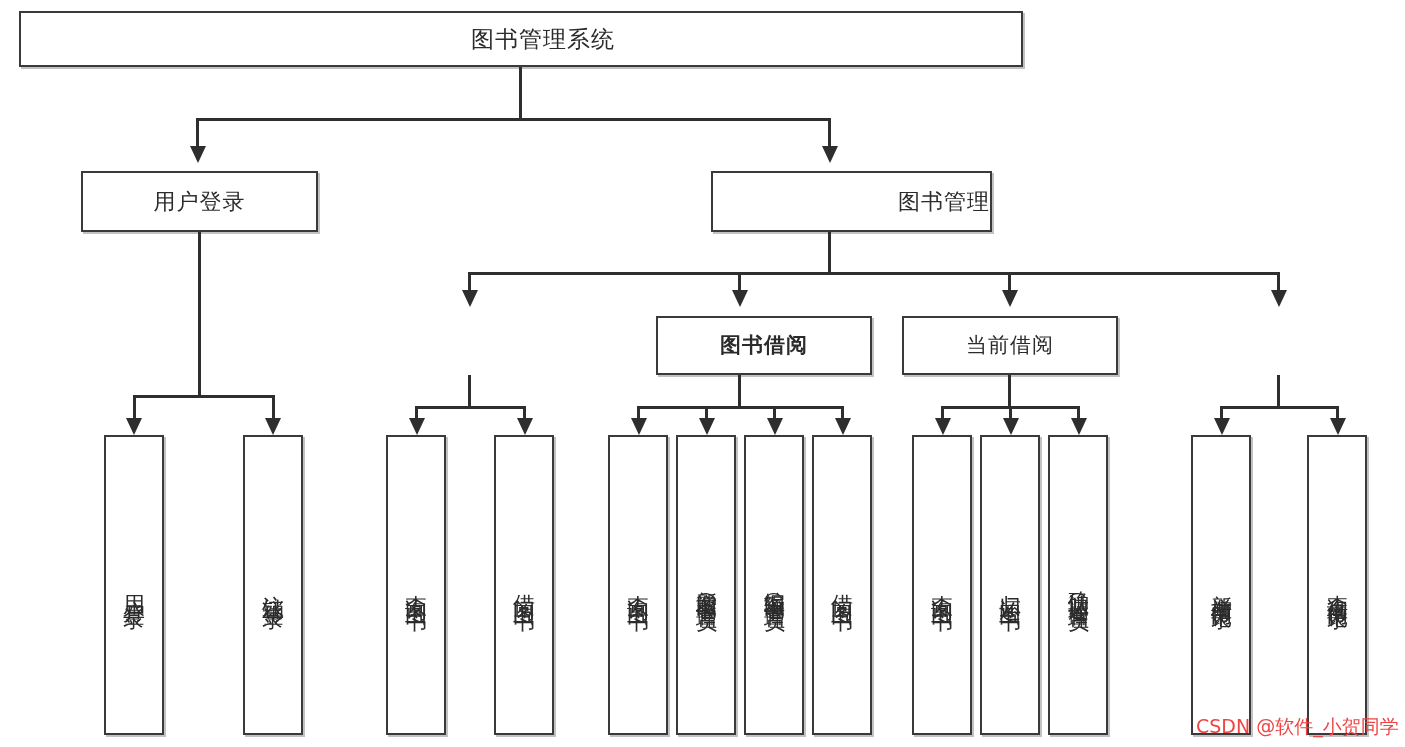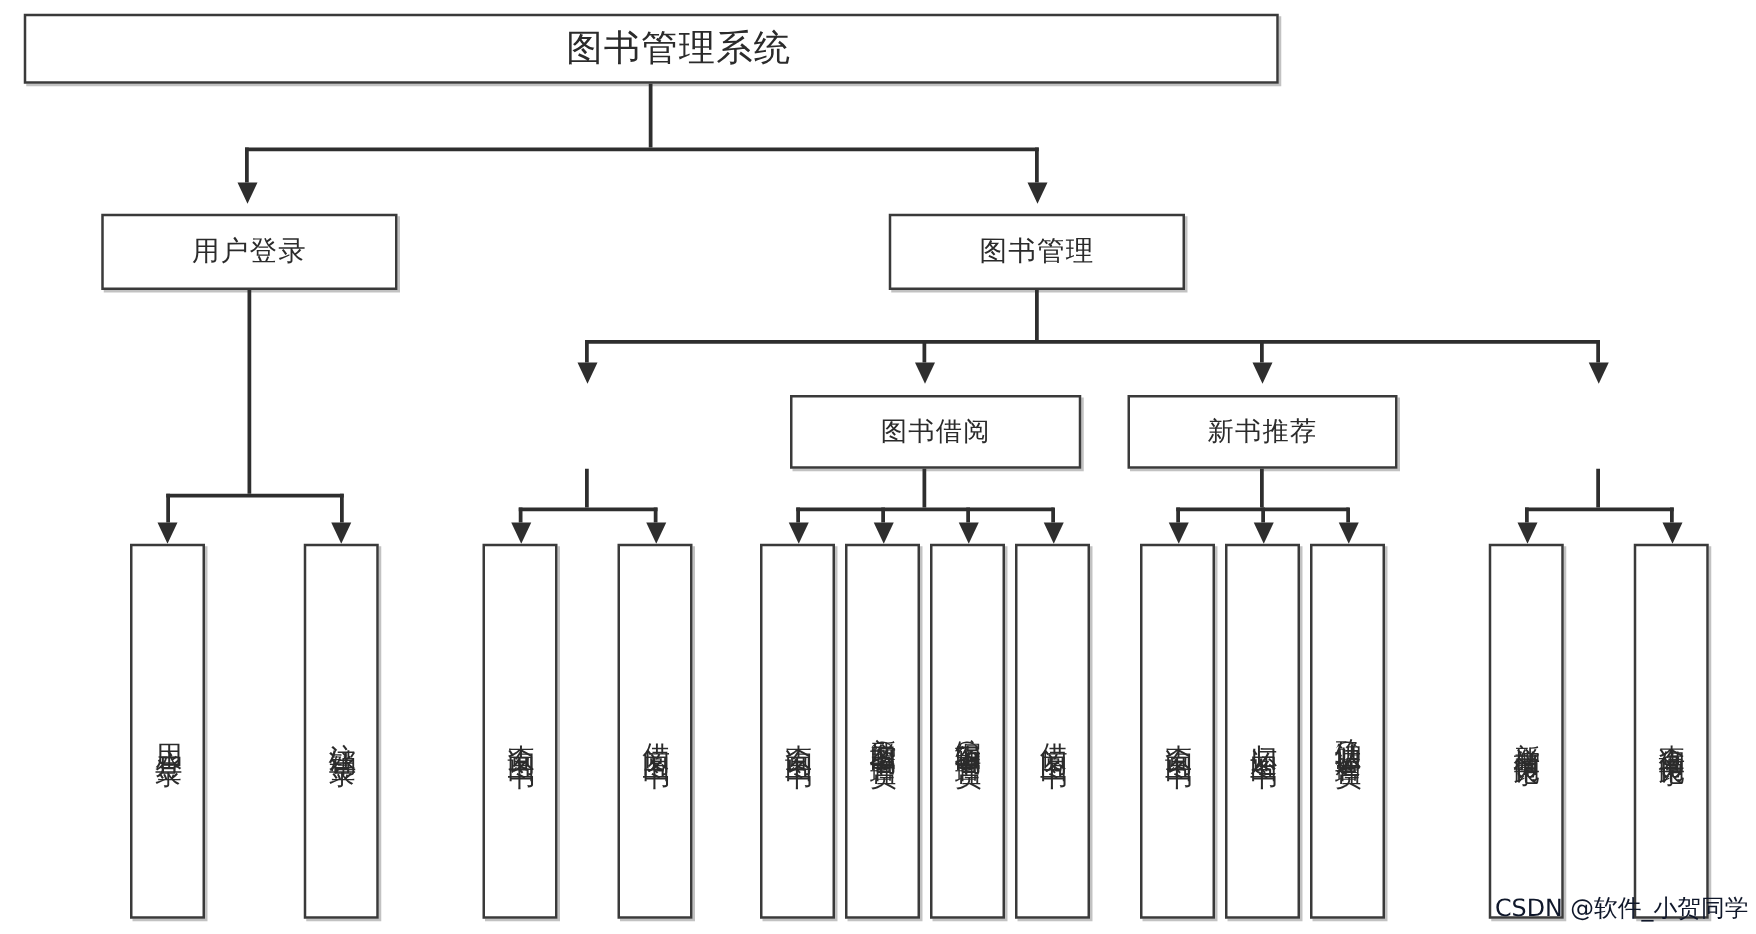--- a/index.html
+++ b/index.html
@@ -28,21 +28,21 @@
     justify-content: center;
     color: #2b2b2b;
     box-shadow: 2px 2px 0 rgba(120,120,120,0.45);
   }
   .node .label {
     font-size: 22px;
     line-height: 1.15;
     letter-spacing: 1px;
     white-space: nowrap;
   }
-  .node.root .label { font-size: 29px; margin-left: 44px; }
+  .node.root .label { font-size: 23px; margin-left: 44px; }
   .node.level2 .label { font-size: 22px; }
   .node.level3 .label { font-size: 21px; }
 
   
   .node.leaf {
     align-items: center;
     justify-content: center;
     padding-top: 4px;
   }
   .node.leaf .label {
@@ -67,21 +67,21 @@
     position: absolute;
     width: 0;
     height: 0;
     border-left: 8px solid transparent;
     border-right: 8px solid transparent;
     border-top: 17px solid #2e2e2e;
   }
   
   #watermark {
     position: absolute;
-    color: #0f172a;
+    color: #ef4444;
     font-size: 19px;
     white-space: nowrap;
     pointer-events: none;
   }
 </style>
 </head>
 <body>
 
 <div id="canvas">
 
@@ -96,21 +96,21 @@
   <div class="ln v" style="left:196px; top:118px; height:28px;"></div>
   <div class="arrow" style="left:190px; top:146px;"></div>
 
   <div class="ln v" style="left:828px; top:118px; height:28px;"></div>
   <div class="arrow" style="left:822px; top:146px;"></div>
 
   <div class="node level2" style="left:81px; top:171px; width:237px; height:61px;">
     <span class="label">用户登录</span>
   </div>
 
-  <div class="node level2" style="left:711px; top:171px; width:237px; height:61px;">
+  <div class="node level2" style="left:711px; top:171px; width:281px; height:61px;justify-content:flex-end;">
     <span class="label">图书管理</span>
   </div>
 
   <div class="ln v" style="left:198px; top:232px; height:163px;"></div>
   <div class="ln h" style="left:133px; top:395px; width:142px;"></div>
   <div class="ln v" style="left:133px; top:395px; height:23px;"></div>
   <div class="arrow" style="left:126px; top:418px;"></div>
   <div class="ln v" style="left:272px; top:395px; height:23px;"></div>
   <div class="arrow" style="left:265px; top:418px;"></div>
 
@@ -119,25 +119,25 @@
 
   <div class="ln v" style="left:468px; top:272px; height:18px;"></div>
   <div class="arrow" style="left:462px; top:290px;"></div>
   <div class="ln v" style="left:738px; top:272px; height:18px;"></div>
   <div class="arrow" style="left:732px; top:290px;"></div>
   <div class="ln v" style="left:1008px; top:272px; height:18px;"></div>
   <div class="arrow" style="left:1002px; top:290px;"></div>
   <div class="ln v" style="left:1277px; top:272px; height:18px;"></div>
   <div class="arrow" style="left:1271px; top:290px;"></div>
 
-  <div class="node level3" style="left:632px; top:316px; width:233px; height:59px;">
+  <div class="node level3" style="left:656px; top:316px; width:216px; height:59px;font-weight:bold;">
     <span class="label">图书借阅</span>
   </div>
   <div class="node level3" style="left:902px; top:316px; width:216px; height:59px;">
-    <span class="label">新书推荐</span>
+    <span class="label">当前借阅</span>
   </div>
 
   <div class="ln v" style="left:468px; top:375px; height:31px;"></div>
   <div class="ln h" style="left:415px; top:406px; width:111px;"></div>
   <div class="ln v" style="left:415px; top:406px; height:12px;"></div>
   <div class="arrow" style="left:409px; top:418px;"></div>
   <div class="ln v" style="left:523px; top:406px; height:12px;"></div>
   <div class="arrow" style="left:517px; top:418px;"></div>
 
   <div class="ln v" style="left:738px; top:375px; height:31px;"></div>

